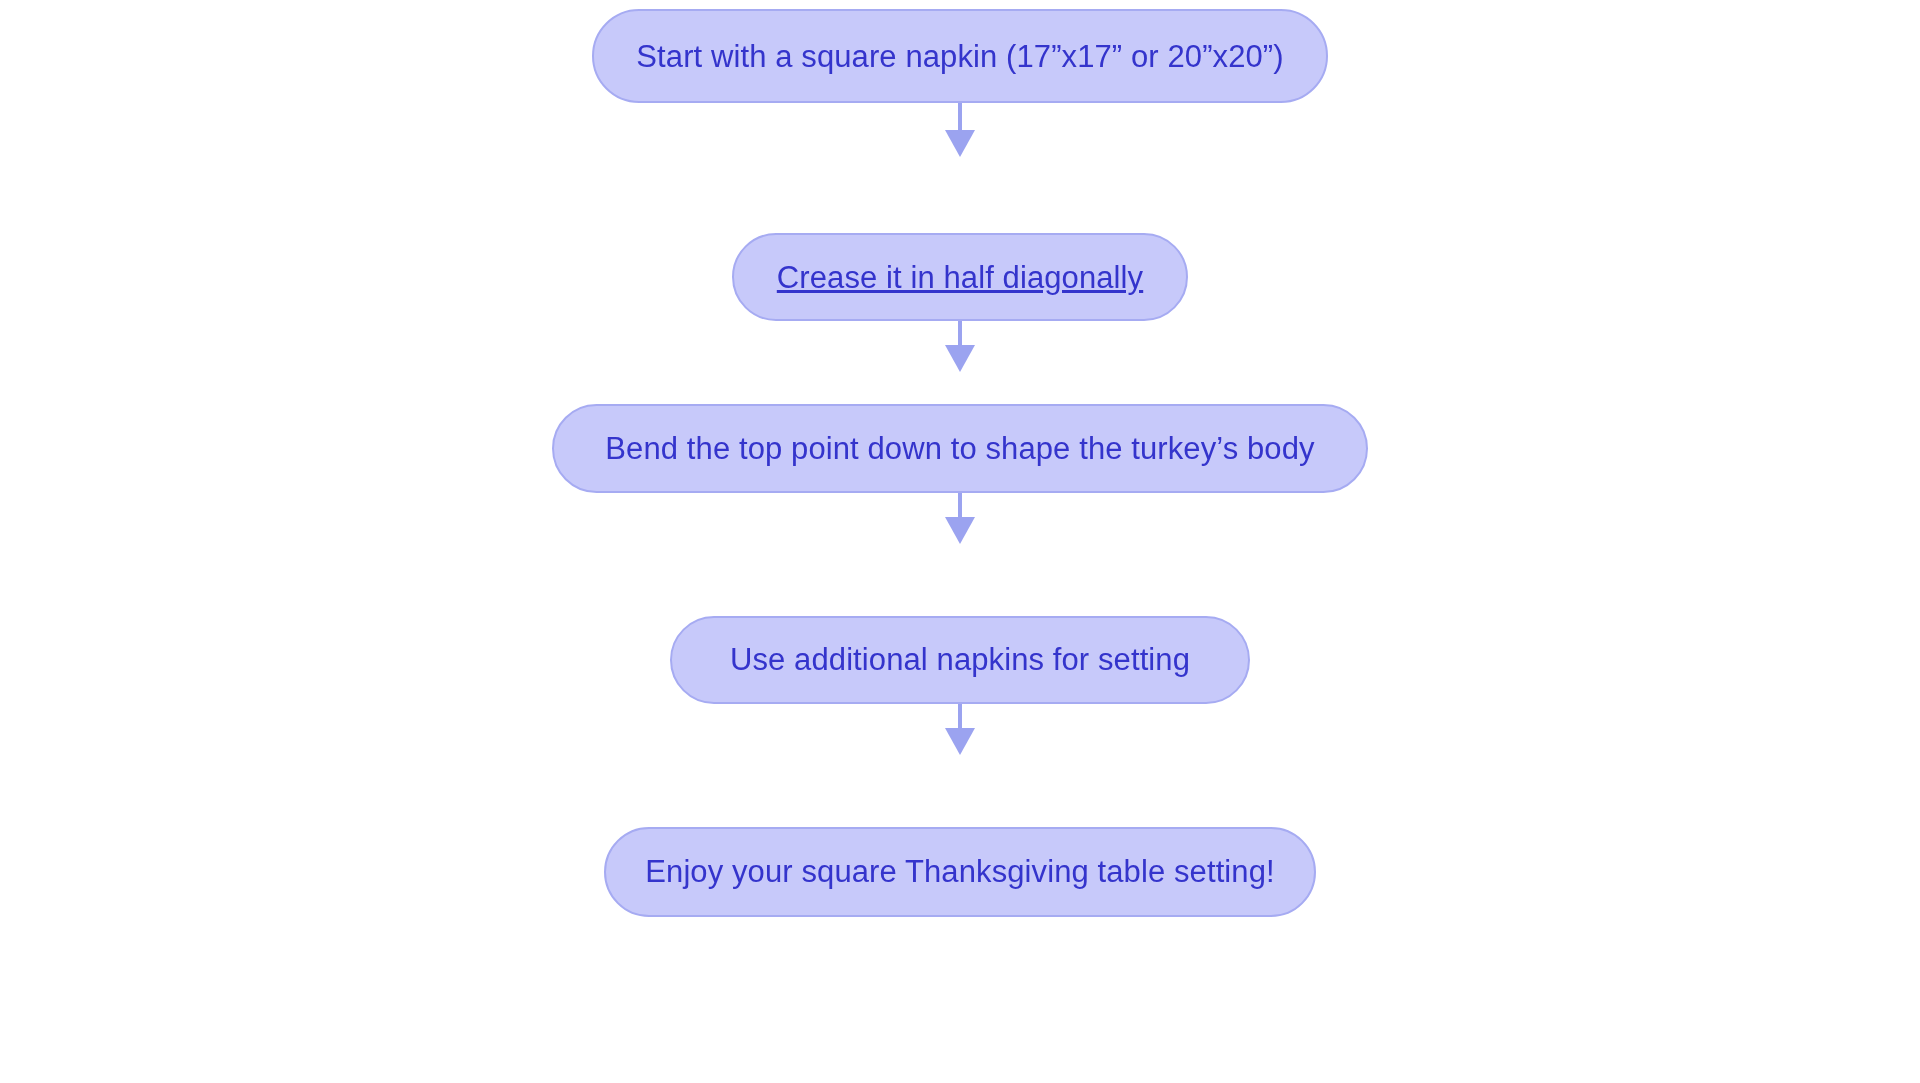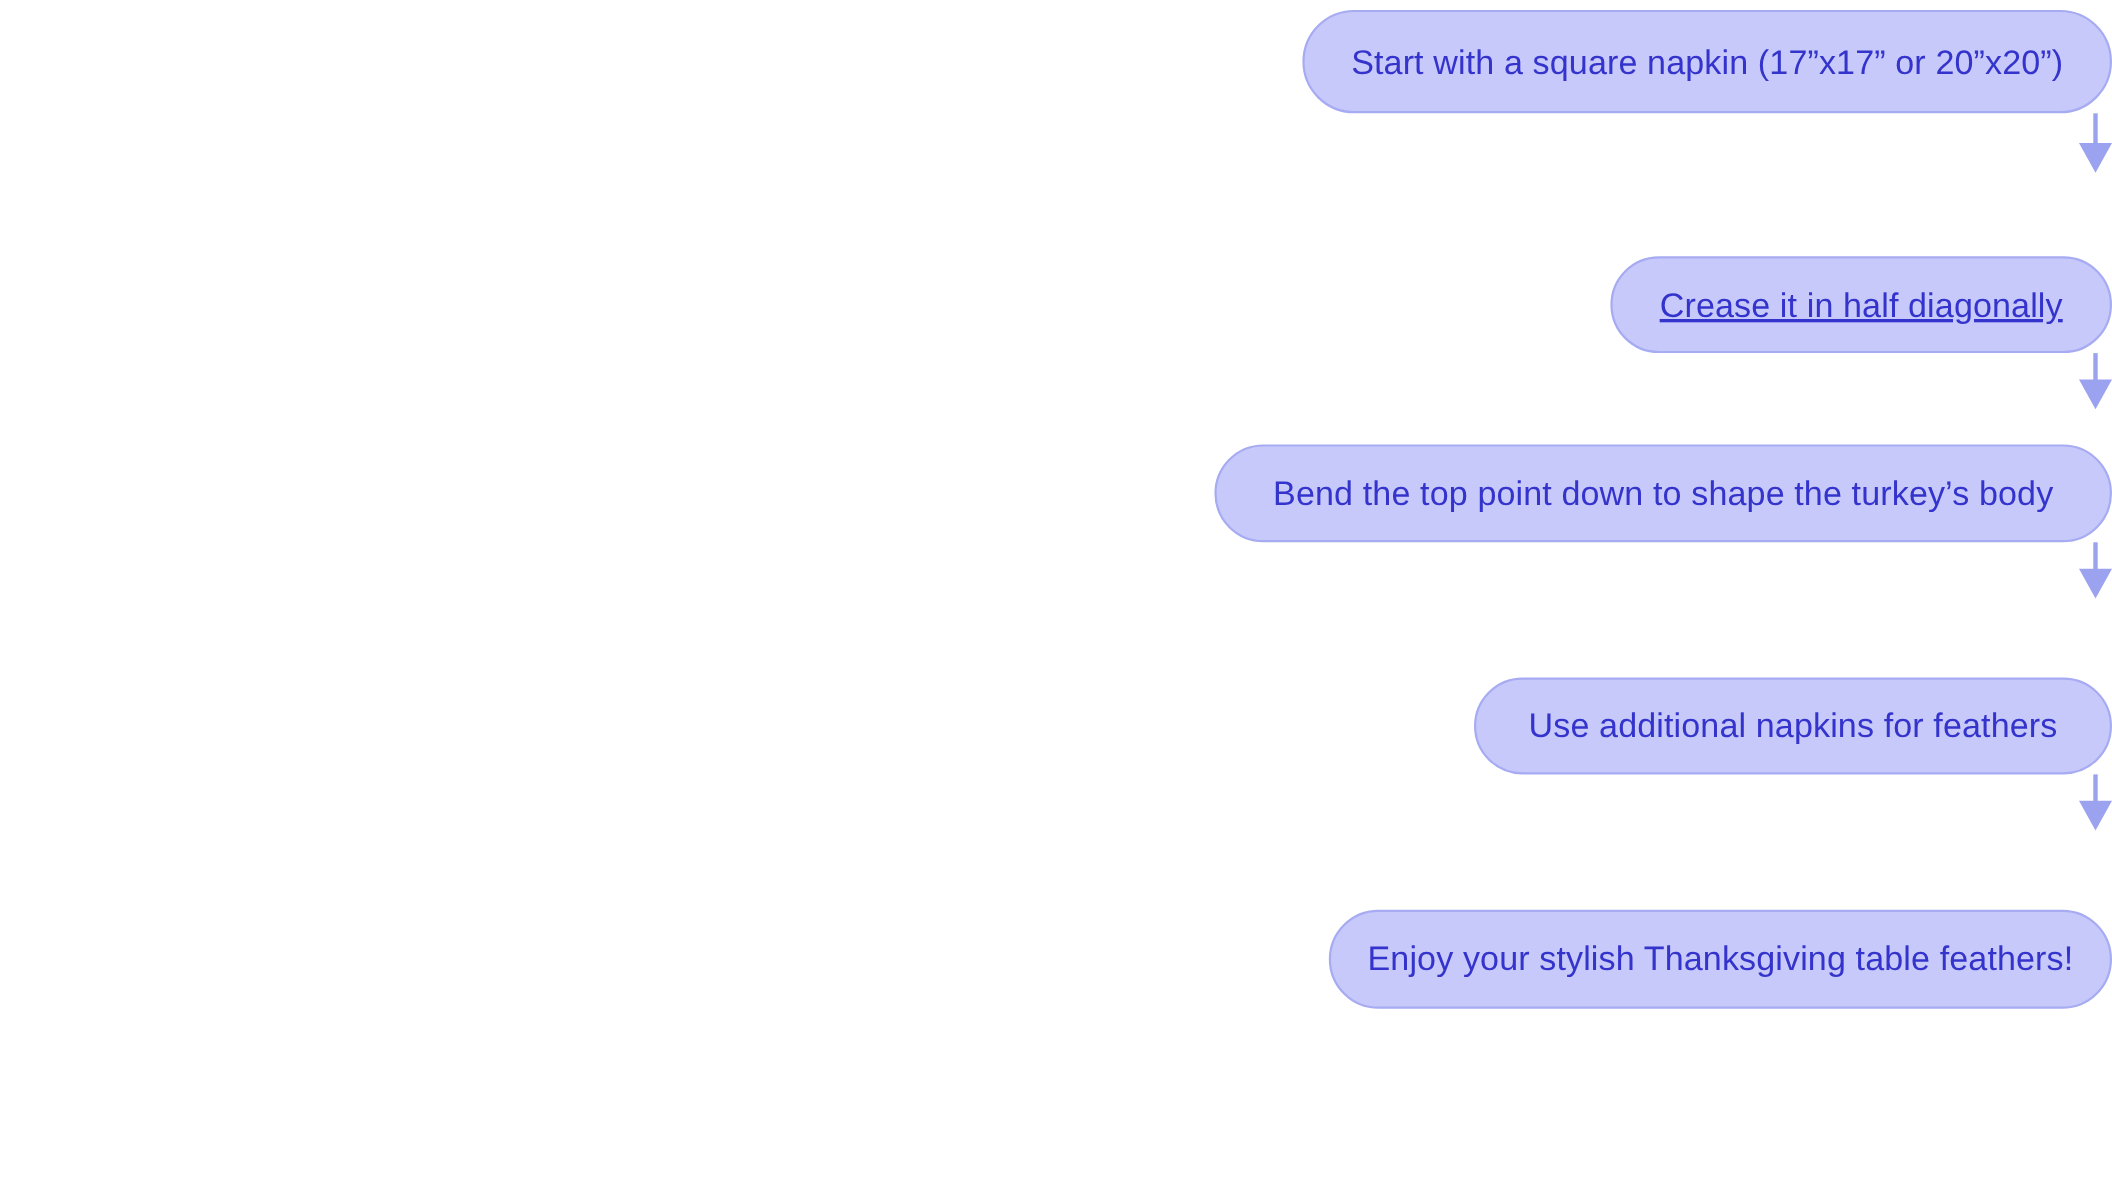--- a/index.html
+++ b/index.html
@@ -23,21 +23,21 @@
   }
 
   .flow-column {
     position: absolute;
     left: 0;
     top: 0;
     width: 1920px;
     height: 917px;
     display: flex;
     flex-direction: column;
-    align-items: flex-end;
+    align-items: center;
     justify-content: flex-start;
   }
 
   .flow-node {
     box-sizing: border-box;
     display: flex;
     align-items: center;
     justify-content: center;
     background: #c7c9fa;
     border: 2px solid #a6abf2;
@@ -122,26 +122,26 @@
     <div class="flow-node node-3">
       <span class="flow-node-label">Bend the top point down to shape the turkey’s body</span>
     </div>
 
     <div class="connector connector-3">
       <div class="connector-line"></div>
       <div class="connector-head"></div>
     </div>
 
     <div class="flow-node node-4">
-      <span class="flow-node-label">Use additional napkins for feathers</span>
+      <span class="flow-node-label">Use additional napkins for setting</span>
     </div>
 
     <div class="connector connector-4">
       <div class="connector-line"></div>
       <div class="connector-head"></div>
     </div>
 
     <div class="flow-node node-5">
-      <span class="flow-node-label">Enjoy your stylish Thanksgiving table feathers!</span>
+      <span class="flow-node-label">Enjoy your square Thanksgiving table setting!</span>
     </div>
 
   </div>
 </div>
 
 </body></html>

